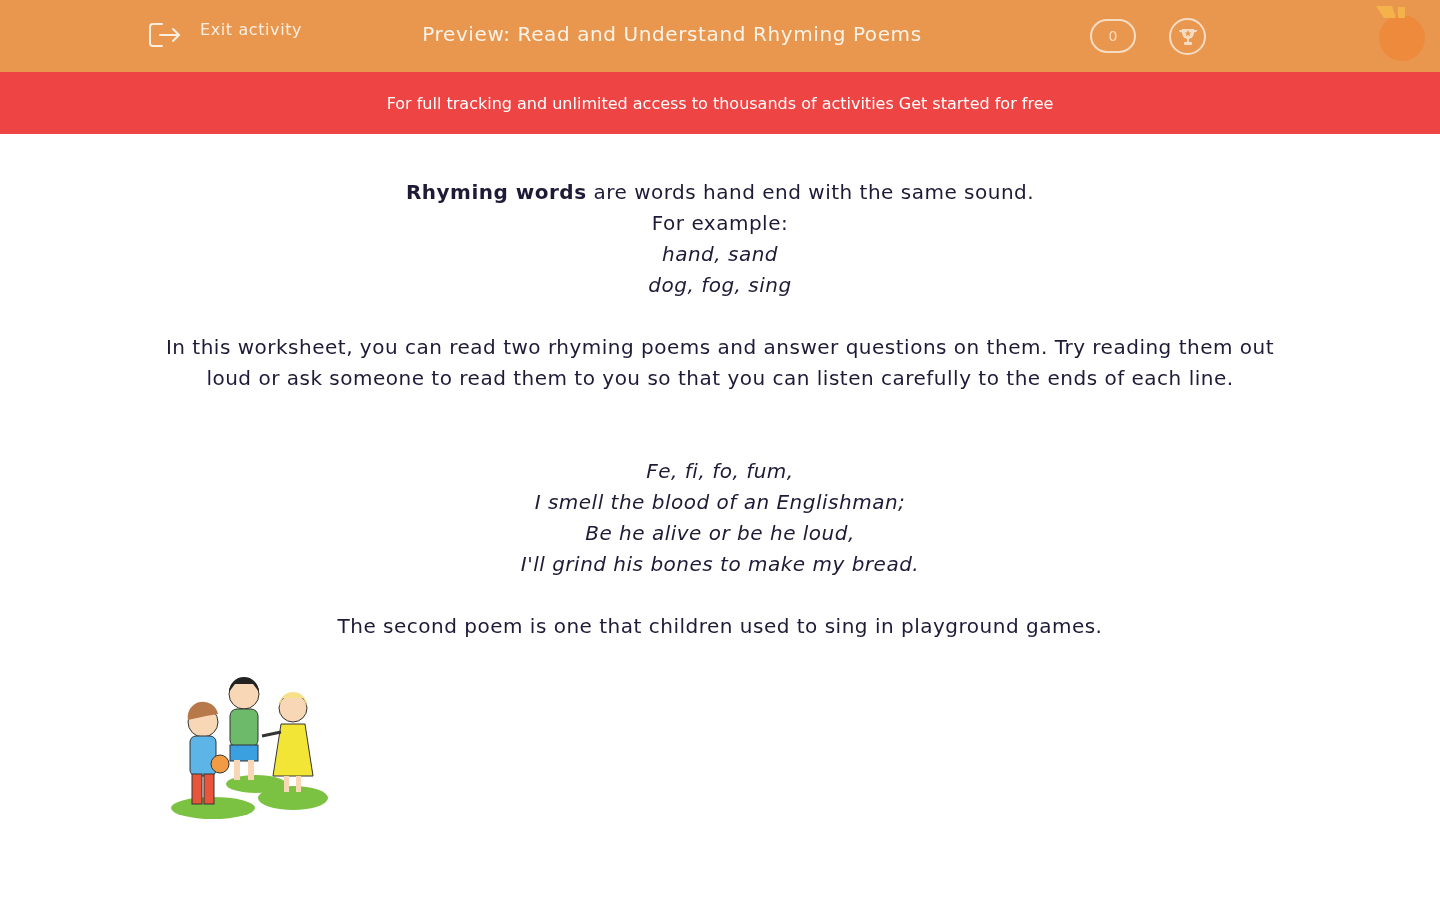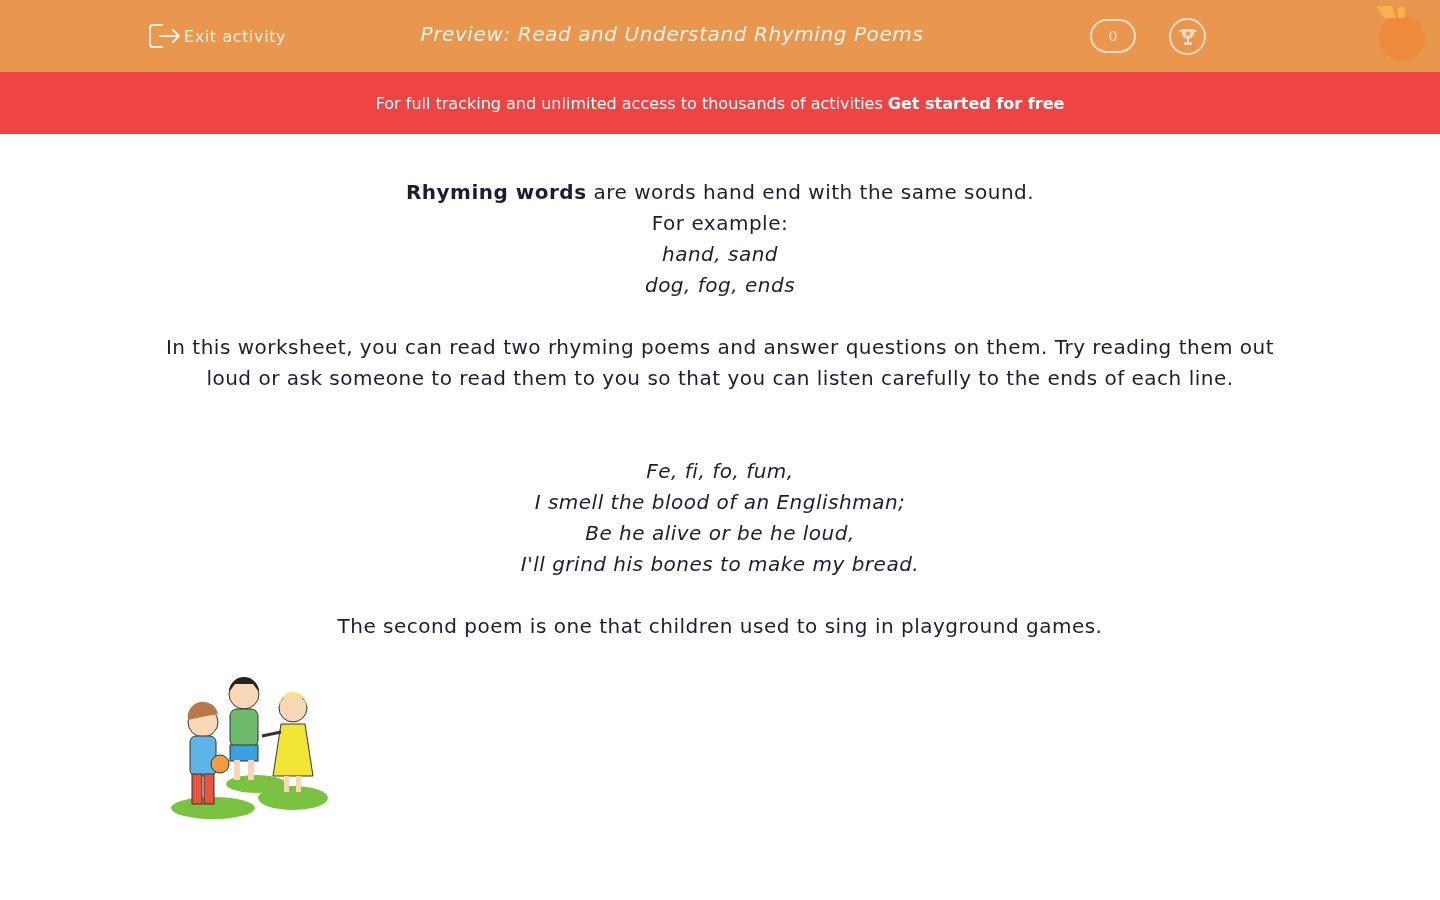--- a/index.html
+++ b/index.html
@@ -1,30 +1,30 @@
 <!DOCTYPE html>
 <html><head>
 <meta charset="utf-8">
 <style>
   * { box-sizing: border-box; margin: 0; padding: 0; }
   html, body { width: 1440px; height: 900px; overflow: hidden; background: #ffffff; }
   body { font-family: "DejaVu Sans", sans-serif; color: #1f1a36; position: relative; }
 
   .topbar { position: absolute; left: 0; top: 0; width: 1440px; height: 72px; background: #e9974e; }
-  .exit { position: absolute; left: 148px; top: 20px; height: 32px; display: flex; align-items: center; gap: 2px; cursor: pointer; color: #fbeee0; }
+  .exit { position: absolute; left: 148px; top: 20px; height: 32px; display: flex; gap: 18px; cursor: pointer; color: #fbeee0; }
   .exit svg { width: 34px; height: 30px; }
   .exit-label { font-size: 16px; letter-spacing: 0.6px; color: #fbeee0; }
   .title { position: absolute; left: 0; right: 0; top: 22px; text-align: center; font-size: 20px; letter-spacing: 0.6px; color: #fdf3e8; font-weight: 500; padding-left: 0; }
-  .title span { position: relative; left: -48px; font-style: italic; }
+  .title span { position: relative; left: -48px; }
   .score { position: absolute; left: 1090px; top: 19px; width: 46px; height: 34px; border: 2px solid #f6dcc2; border-radius: 17px; color: #f6dcc2; font-size: 14px; display: flex; align-items: center; justify-content: center; cursor: pointer; }
   .trophy { position: absolute; left: 1169px; top: 18px; width: 37px; height: 37px; border: 2px solid #f6dcc2; border-radius: 50%; display: flex; align-items: center; justify-content: center; cursor: pointer; }
   .logo { position: absolute; left: 1372px; top: 4px; width: 60px; height: 60px; }
 
   .banner { position: absolute; left: 0; top: 72px; width: 1440px; height: 62px; background: #ef4444; color: #ffffff; display: flex; align-items: center; justify-content: center; font-size: 16px; }
-  .banner .cta { font-weight: bold; margin-left: 5px; cursor: pointer; }
+  .banner .cta { font-weight: normal; margin-left: 5px; cursor: pointer; }
 
   .content { position: absolute; left: 150px; top: 177px; width: 1140px; text-align: center; font-size: 20px; line-height: 31px; letter-spacing: 0.5px; color: #1f1a36; }
   .content p { margin: 0; }
   .gap { height: 31px; }
   .it { font-style: italic; }
   .bold { font-weight: bold; margin-top: 11px; }
 
   .illustration { position: absolute; left: 168px; top: 674px; width: 164px; height: 152px; }
   .clipped-line { position: absolute; left: 545px; top: 892px; width: 350px; height: 8px; overflow: hidden; }
 </style>
@@ -60,21 +60,21 @@
 
 <div class="banner">
   <span>For full tracking and unlimited access to thousands of activities</span>
   <span class="cta">Get started for free</span>
 </div>
 
 <div class="content">
   <p><span class="bold">Rhyming words</span><span> are words hand end with the same sound.</span></p>
   <p>For example:</p>
   <p class="it">hand, sand</p>
-  <p class="it">dog, fog, ends</p>
+  <p class="it">dog, fog, sing</p>
   <div class="gap"></div>
   <p>In this worksheet, you can read two rhyming poems and answer questions on them. Try reading them out loud or ask someone to read them to you so that you can listen carefully to the ends of each line.</p>
   <div class="gap"></div>
   <div class="gap"></div>
   <p class="it">Fe, fi, fo, fum,</p>
   <p class="it">I smell the blood of an Englishman;</p>
   <p class="it">Be he alive or be he loud,</p>
   <p class="it">I'll grind his bones to make my bread.</p>
   <div class="gap"></div>
   <p>The second poem is one that children used to sing in playground games.</p>

